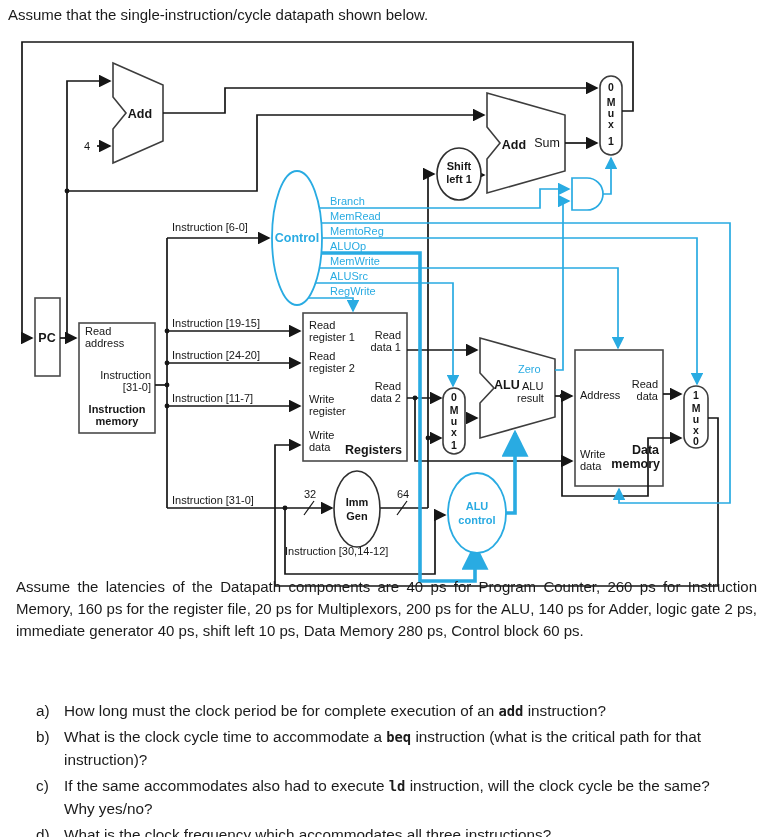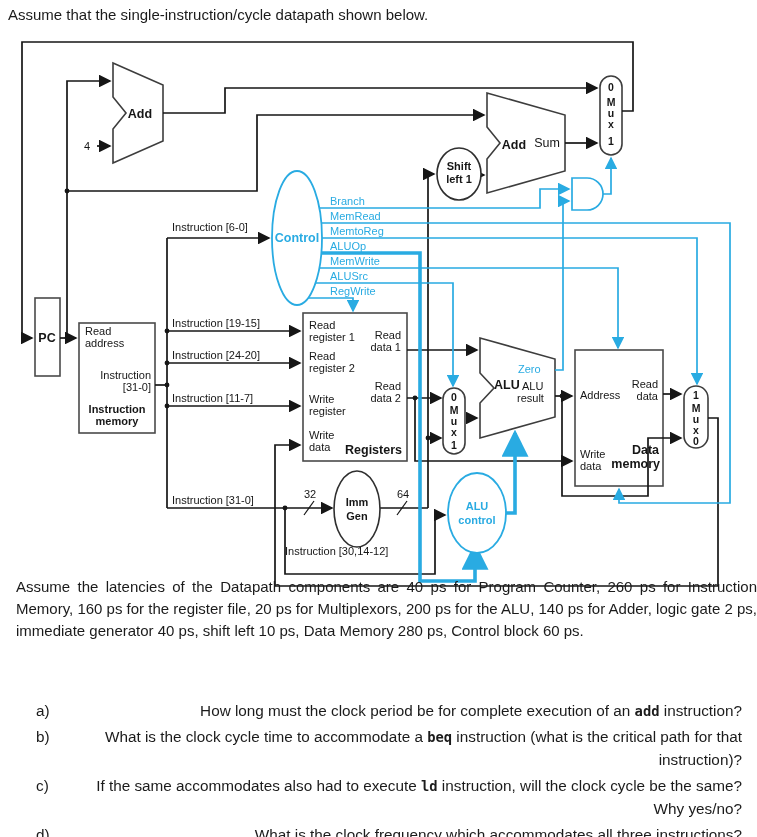--- a/index.html
+++ b/index.html
@@ -5,21 +5,21 @@
   html,body{margin:0;padding:0;background:#fff;}
   .page{position:relative;width:757px;height:837px;background:#fff;overflow:hidden;
         font-family:"Liberation Sans",sans-serif;color:#1b1b1b;}
   .title{position:absolute;top:6px;left:8px;font-size:15px;margin:0;}
   .diagram{position:absolute;top:34px;left:0;}
   .para{position:absolute;top:568px;left:8px;width:741px;margin:8px;
         font-size:15px;line-height:1.45;text-align:justify;}
   .questions{position:absolute;top:700px;left:36px;width:706px;font-size:15.3px;line-height:1.5;}
   .q{display:flex;margin-bottom:3px;}
   .ql{flex:none;width:28px;}
-  .qt{flex:1;text-align:right;}
+  .qt{flex:1;}
   .kw{font-family:"DejaVu Sans Mono",monospace;font-weight:bold;font-size:13.8px;}
   
   .w{fill:none;stroke:#161616;stroke-width:1.7;}
   .thin{fill:none;stroke:#161616;stroke-width:1.2;}
   .c{fill:none;stroke:#29abe2;stroke-width:1.7;}
   .ct{fill:none;stroke:#29abe2;stroke-width:3.6;}
   .box{fill:#fff;stroke:#4a4a4a;stroke-width:1.6;}
   .shape{fill:#fff;stroke:#3d3d3d;stroke-width:1.6;}
   .oval{fill:#fff;stroke:#2f2f2f;stroke-width:1.6;}
   .ovalc{fill:#fff;stroke:#29abe2;stroke-width:1.8;}

